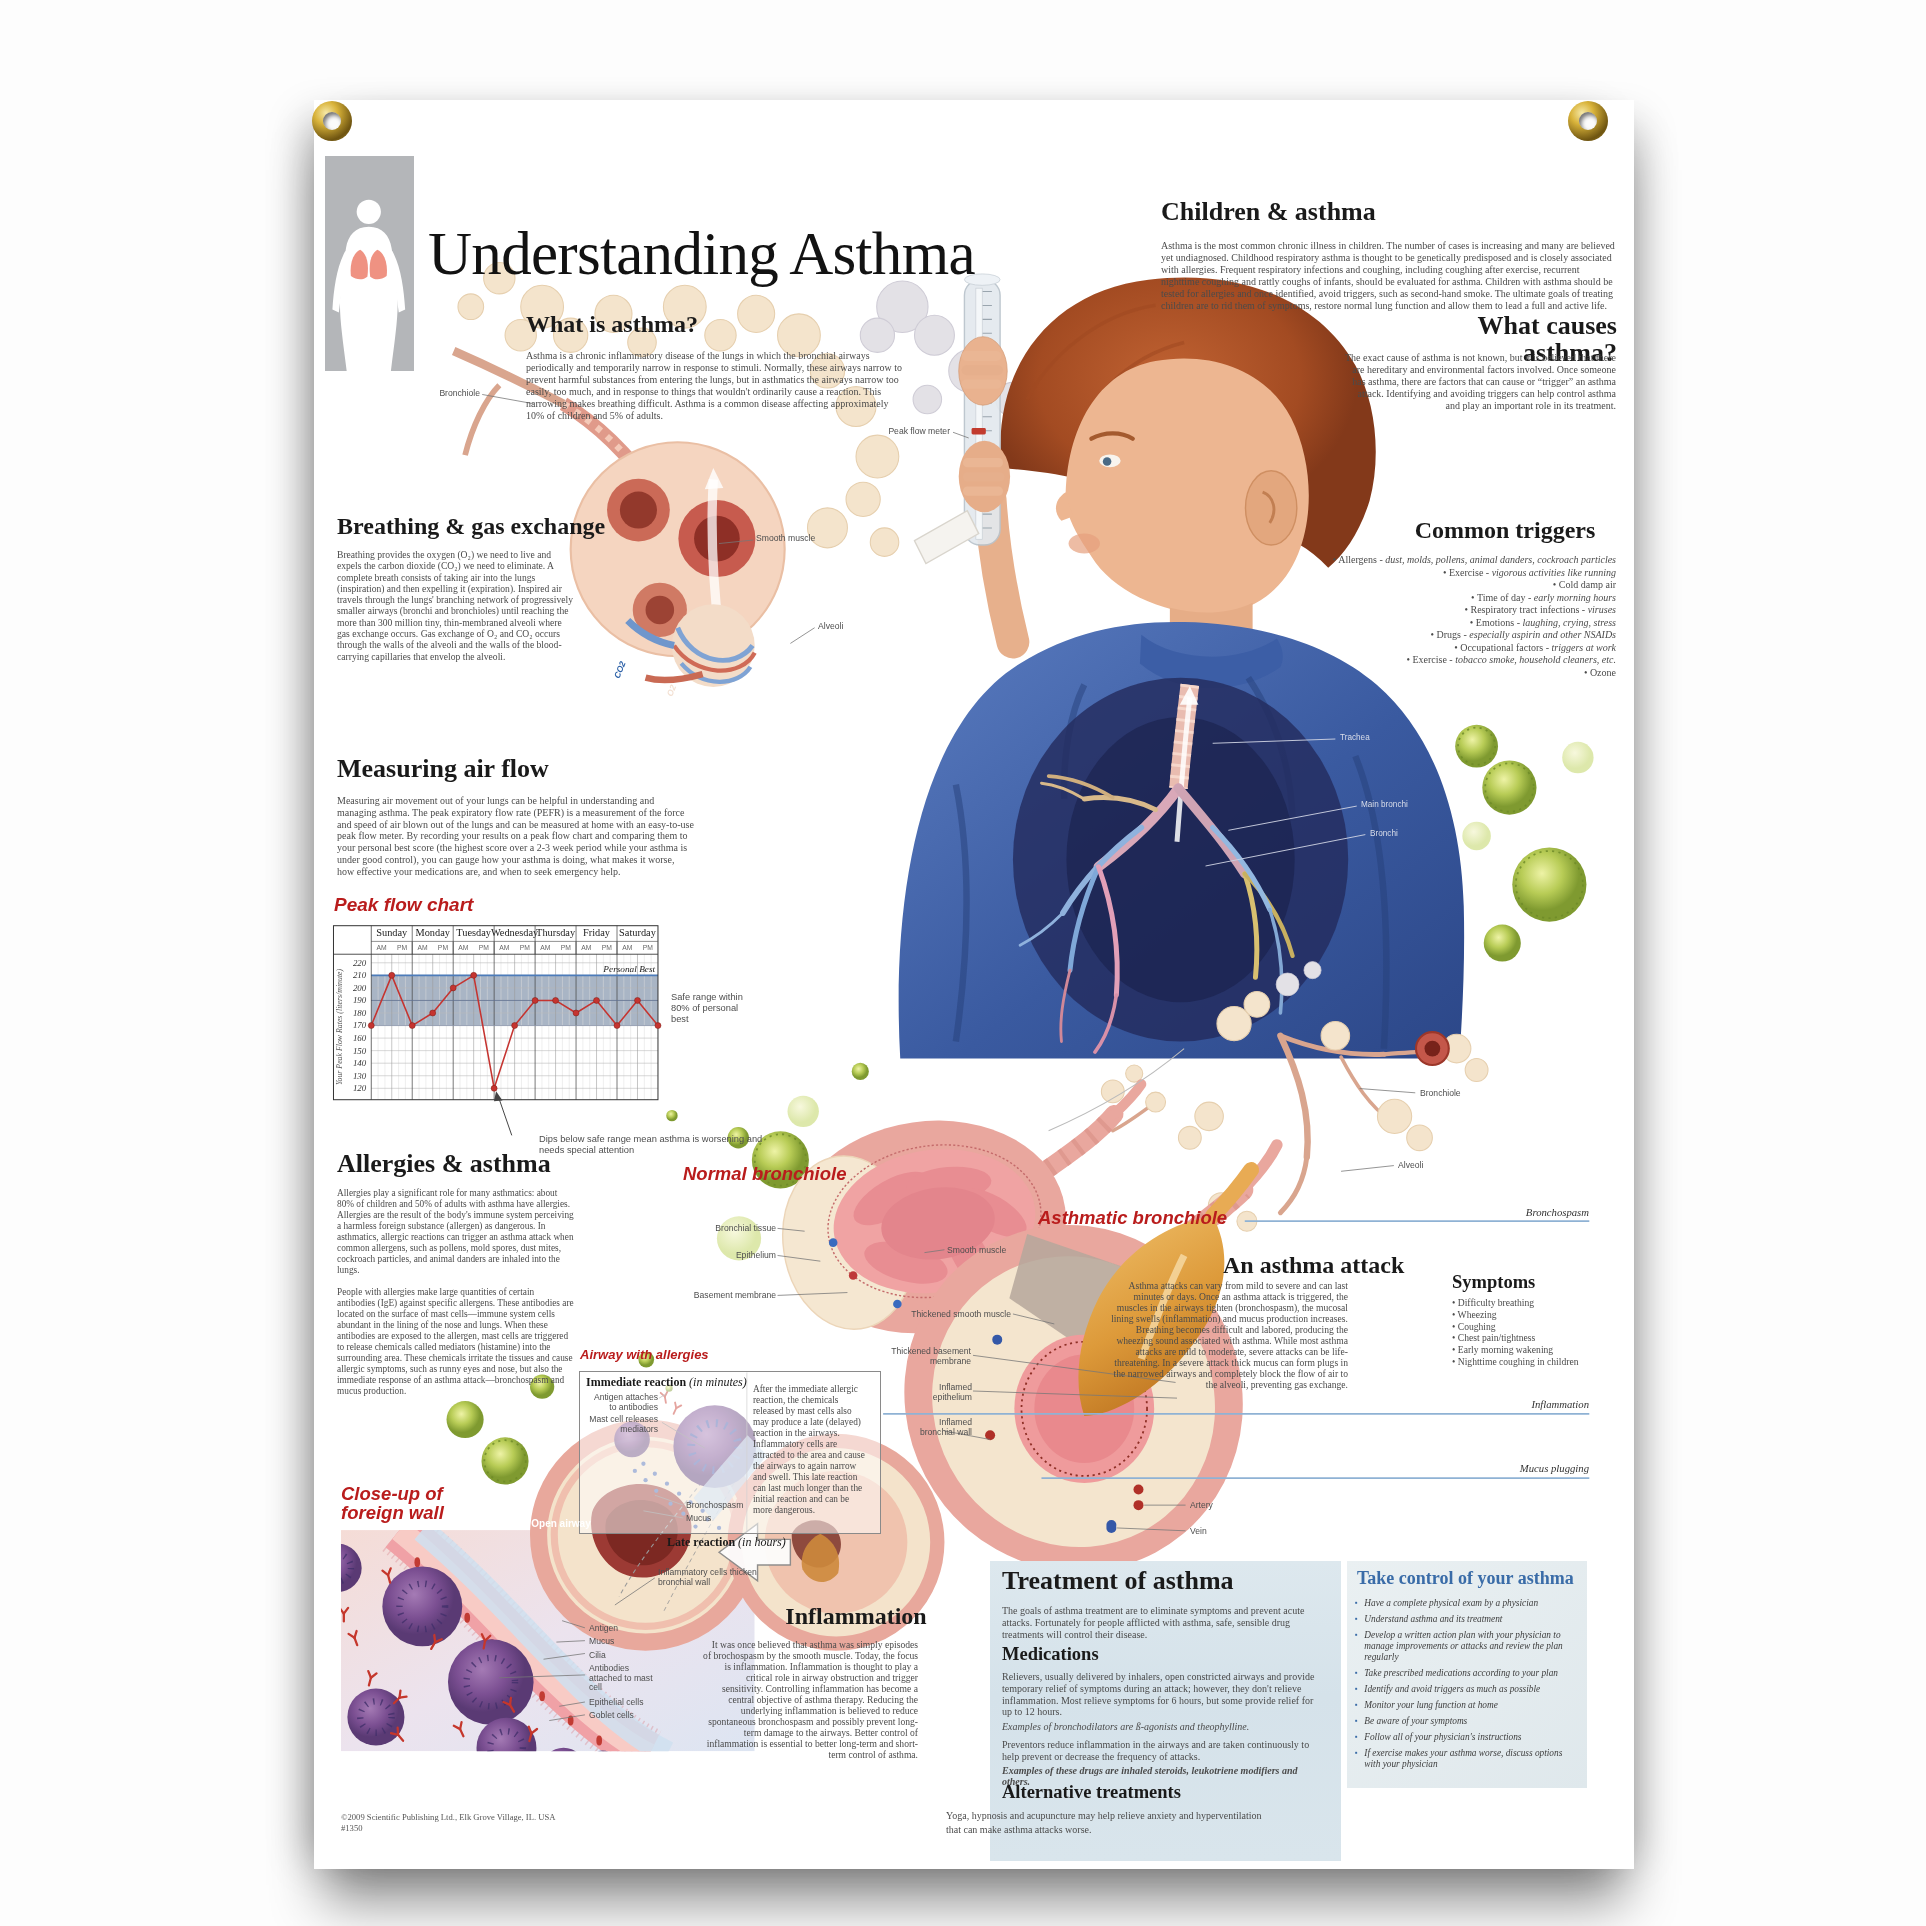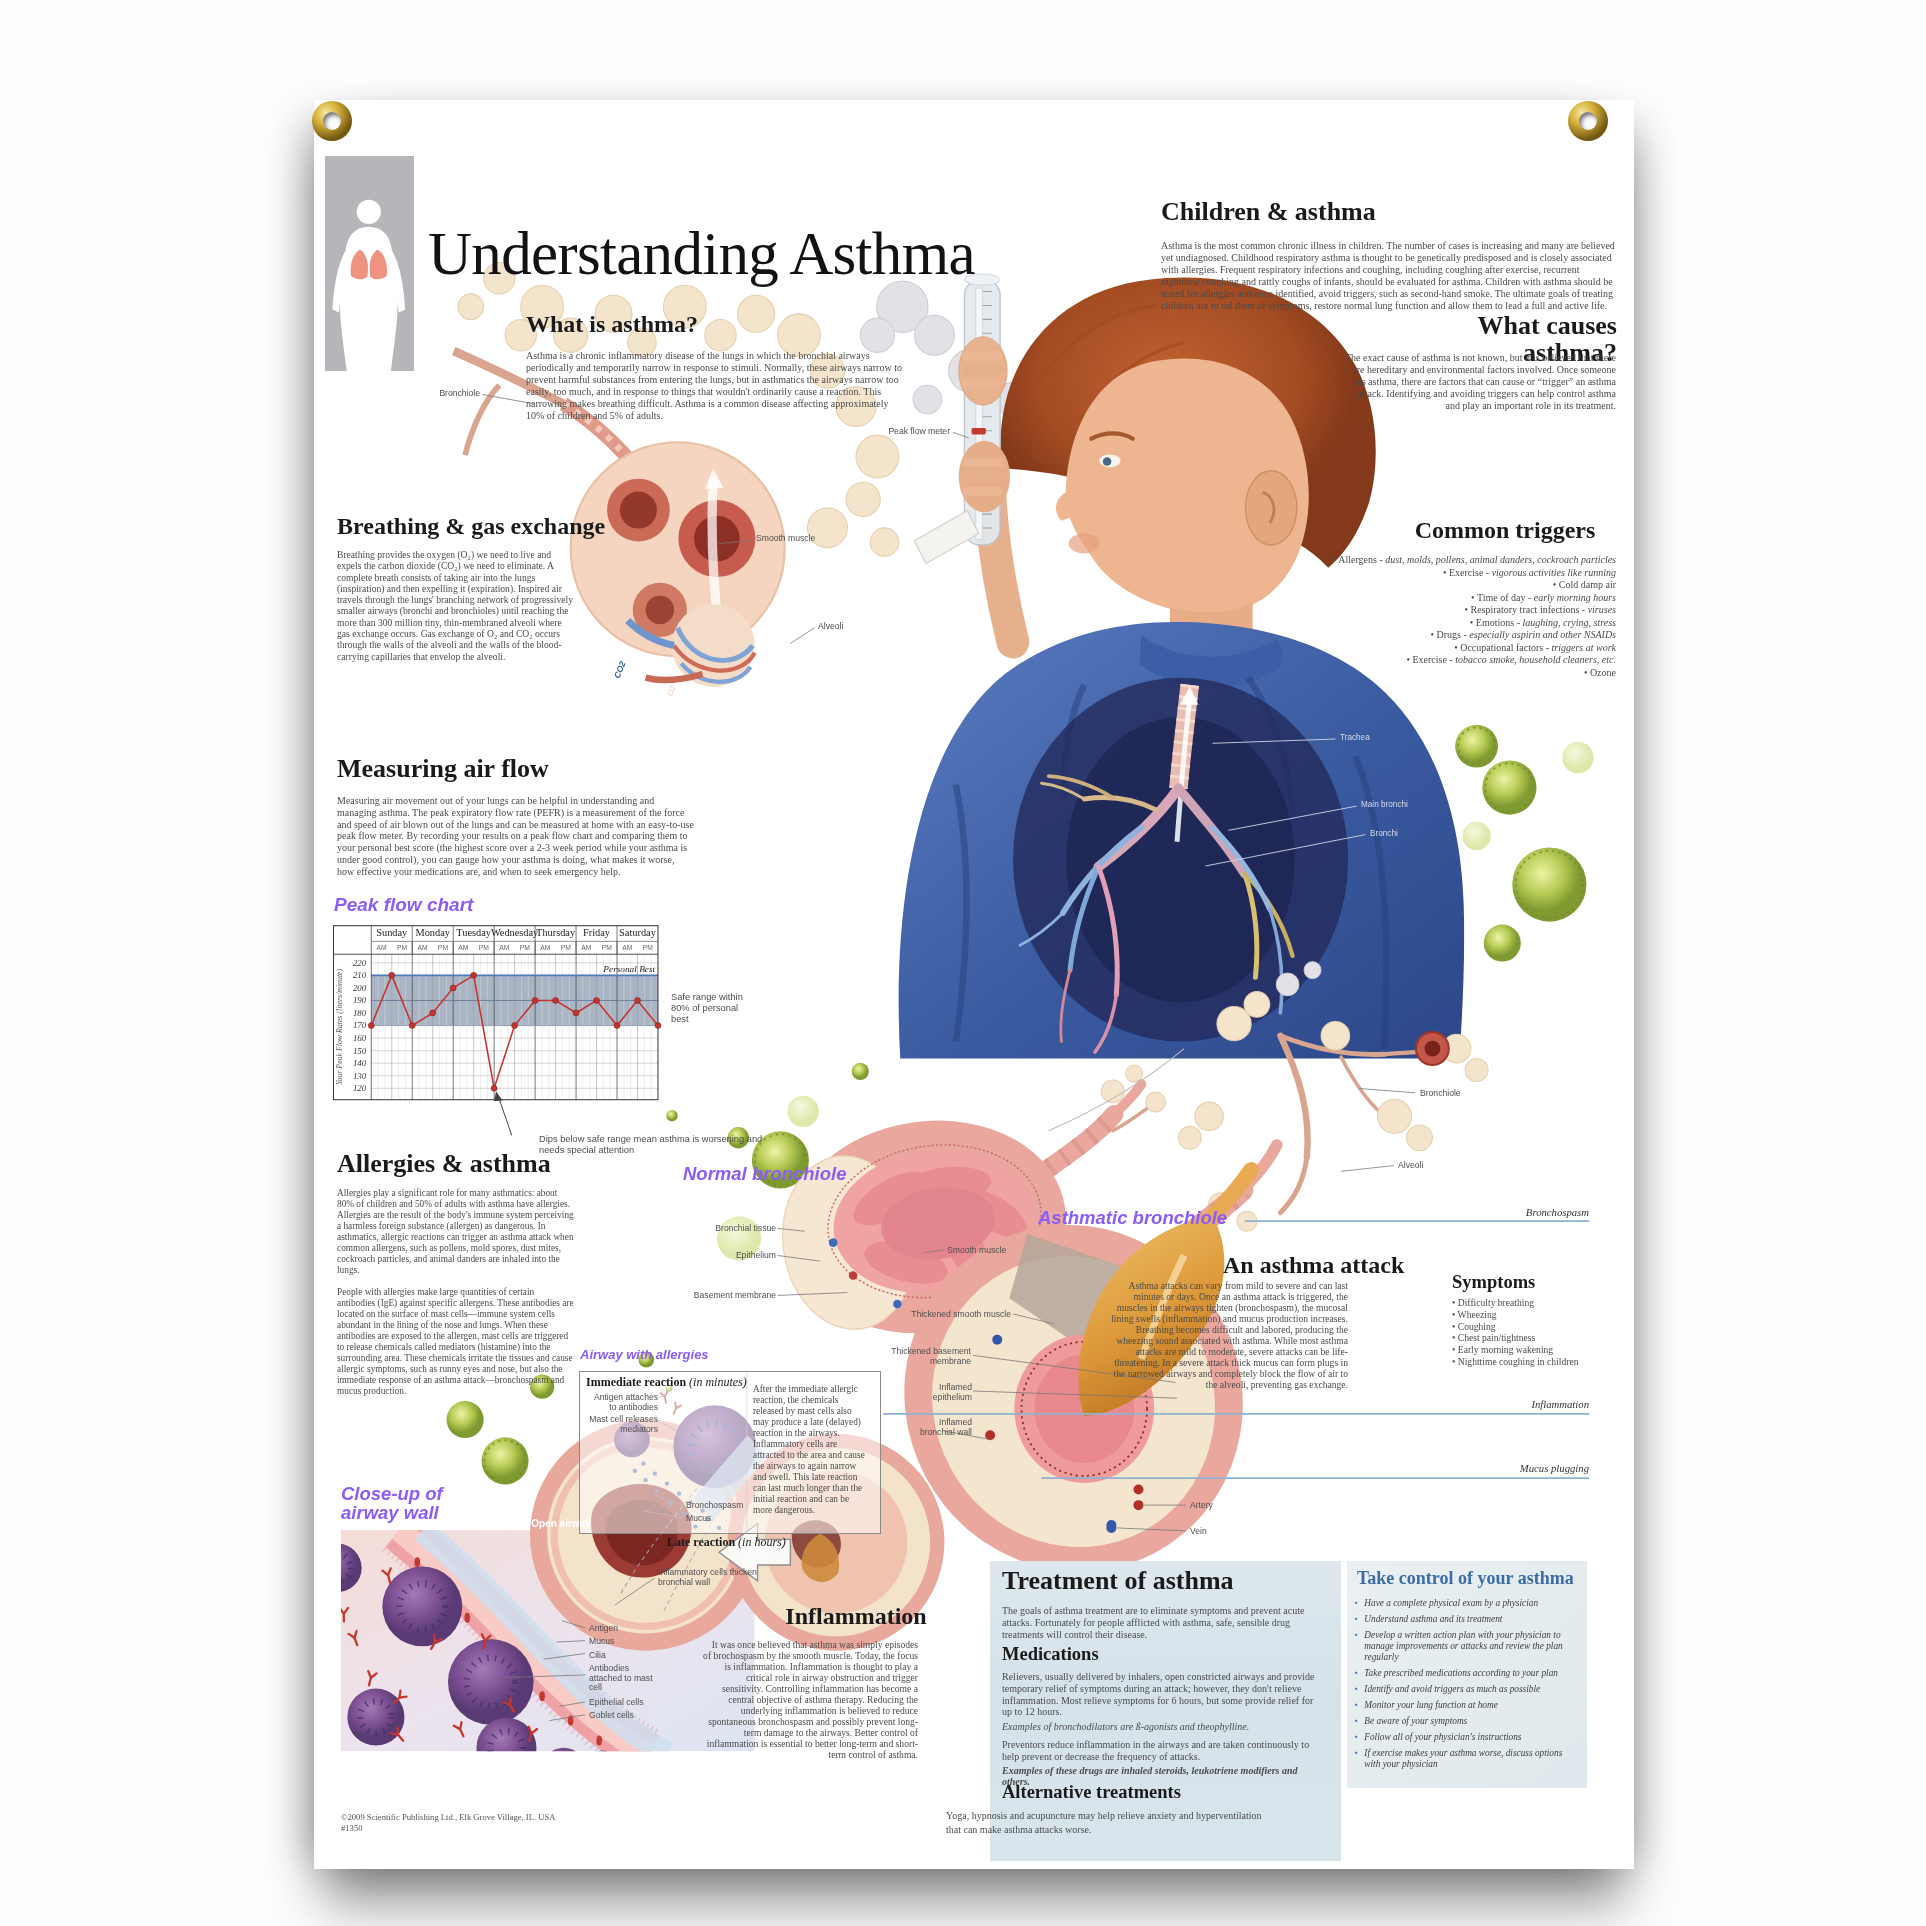--- a/index.html
+++ b/index.html
@@ -13,21 +13,21 @@
      background:radial-gradient(circle at 35% 30%, #f6e9a8 0%, #d9b33a 30%, #6e5410 72%, #a8892e 100%);}
   .grommet::after{content:"";position:absolute;inset:10.7px;border-radius:50%;background:#fbfbfb;
      box-shadow:inset 2.1px 2.9px 4.3px rgba(0,0,0,.55);}
   .banner{position:absolute;left:325px;top:156px;width:89px;height:215px;background:#b4b6b9;}
   .title{font-size:61px;letter-spacing:-0.7px;color:#121212;line-height:1;}
   .h1{font-weight:bold;color:#1a1a1a;line-height:1.05;}
   .body{color:#4b4b4b;}
   .rt{text-align:right;}
   .ctr{text-align:center;}
   .it{font-style:italic;}
-  .dtitle{font-family:"Liberation Sans",sans-serif;font-style:italic;font-weight:bold;color:#8b5cf6;line-height:1.05;}
+  .dtitle{font-family:"Liberation Sans",sans-serif;font-style:italic;font-weight:bold;color:#b91c1c;line-height:1.05;}
   .lbl{font-family:"Liberation Sans",sans-serif;font-size:8.6px;line-height:9.6px;color:#4e4e4e;}
   .lbl-lt{font-family:"Liberation Sans",sans-serif;font-size:8.2px;line-height:9.3px;color:#d9dde9;}
   .note{font-family:"Liberation Sans",sans-serif;font-size:9.3px;line-height:11px;color:#4e4e4e;}
   .rule-lbl{font-style:italic;font-size:10.7px;color:#333;}
   .trig{font-size:10px;line-height:12.5px;color:#4b4b4b;}
   .trig::before{content:"• ";}
   .trig .it{font-style:italic;}
   .sym{font-size:9.6px;line-height:11.8px;color:#4b4b4b;}
   .sym::before{content:"• ";}
   .ctl-item{font-size:9.3px;line-height:11px;font-style:italic;color:#3d3d3d;margin-bottom:5px;position:relative;padding-left:9.3px;}
@@ -649,21 +649,21 @@
 <div class="abs dtitle" style="left:580px;top:1348px;font-size:13px;z-index:2;">Airway with allergies</div>
 <div class="abs" style="left:579px;top:1371px;width:300px;height:161px;border:1.1px solid #8a8a8a;background:rgba(255,255,255,.55);z-index:1;"></div>
 <div class="abs" style="left:586px;top:1375px;font-size:12px;color:#1a1a1a;z-index:2;"><b>Immediate reaction</b> <span class="it">(in minutes)</span></div>
 <div class="abs lbl rt" style="left:585px;top:1393px;width:73px;z-index:2;">Antigen attaches to antibodies</div>
 <div class="abs lbl rt" style="left:582px;top:1415px;width:76px;z-index:2;">Mast cell releases mediators</div>
 <div class="abs lbl" style="left:686px;top:1501px;z-index:2;">Bronchospasm</div>
 <div class="abs lbl" style="left:686px;top:1514px;z-index:2;">Mucus</div>
 <div class="abs body" style="left:753px;top:1384px;width:116px;font-size:9.3px;line-height:11px;z-index:2;">After the immediate allergic reaction, the chemicals released by mast cells also may produce a late (delayed) reaction in the airways. Inflammatory cells are attracted to the area and cause the airways to again narrow and swell. This late reaction can last much longer than the initial reaction and can be more dangerous.</div>
 <div class="abs" style="left:667px;top:1535px;font-size:12px;color:#1a1a1a;z-index:2;"><b>Late reaction</b> <span class="it">(in hours)</span></div>
 
-<div class="abs dtitle" style="left:341px;top:1484px;width:128px;font-size:18.5px;z-index:2;">Close-up of airway wall</div>
+<div class="abs dtitle" style="left:341px;top:1484px;width:128px;font-size:18.5px;z-index:2;">Close-up of foreign wall</div>
 <div class="abs" style="left:529px;top:1518px;width:64px;text-align:center;font-family:'Liberation Sans',sans-serif;font-weight:bold;font-size:10px;color:#fff;z-index:2;">Open airway</div>
 <div class="abs lbl" style="left:589px;top:1624px;z-index:2;">Antigen</div>
 <div class="abs lbl" style="left:589px;top:1637px;z-index:2;">Mucus</div>
 <div class="abs lbl" style="left:589px;top:1651px;z-index:2;">Cilia</div>
 <div class="abs lbl" style="left:589px;top:1664px;width:64px;z-index:2;">Antibodies attached to mast cell</div>
 <div class="abs lbl" style="left:589px;top:1698px;z-index:2;">Epithelial cells</div>
 <div class="abs lbl" style="left:589px;top:1711px;z-index:2;">Goblet cells</div>
 <div class="abs lbl" style="left:658px;top:1568px;width:114px;z-index:2;">Inflammatory cells thicken bronchial wall</div>
 
 <div class="abs h1 ctr" style="left:756px;top:1604px;width:200px;font-size:24px;z-index:2;">Inflammation</div>

